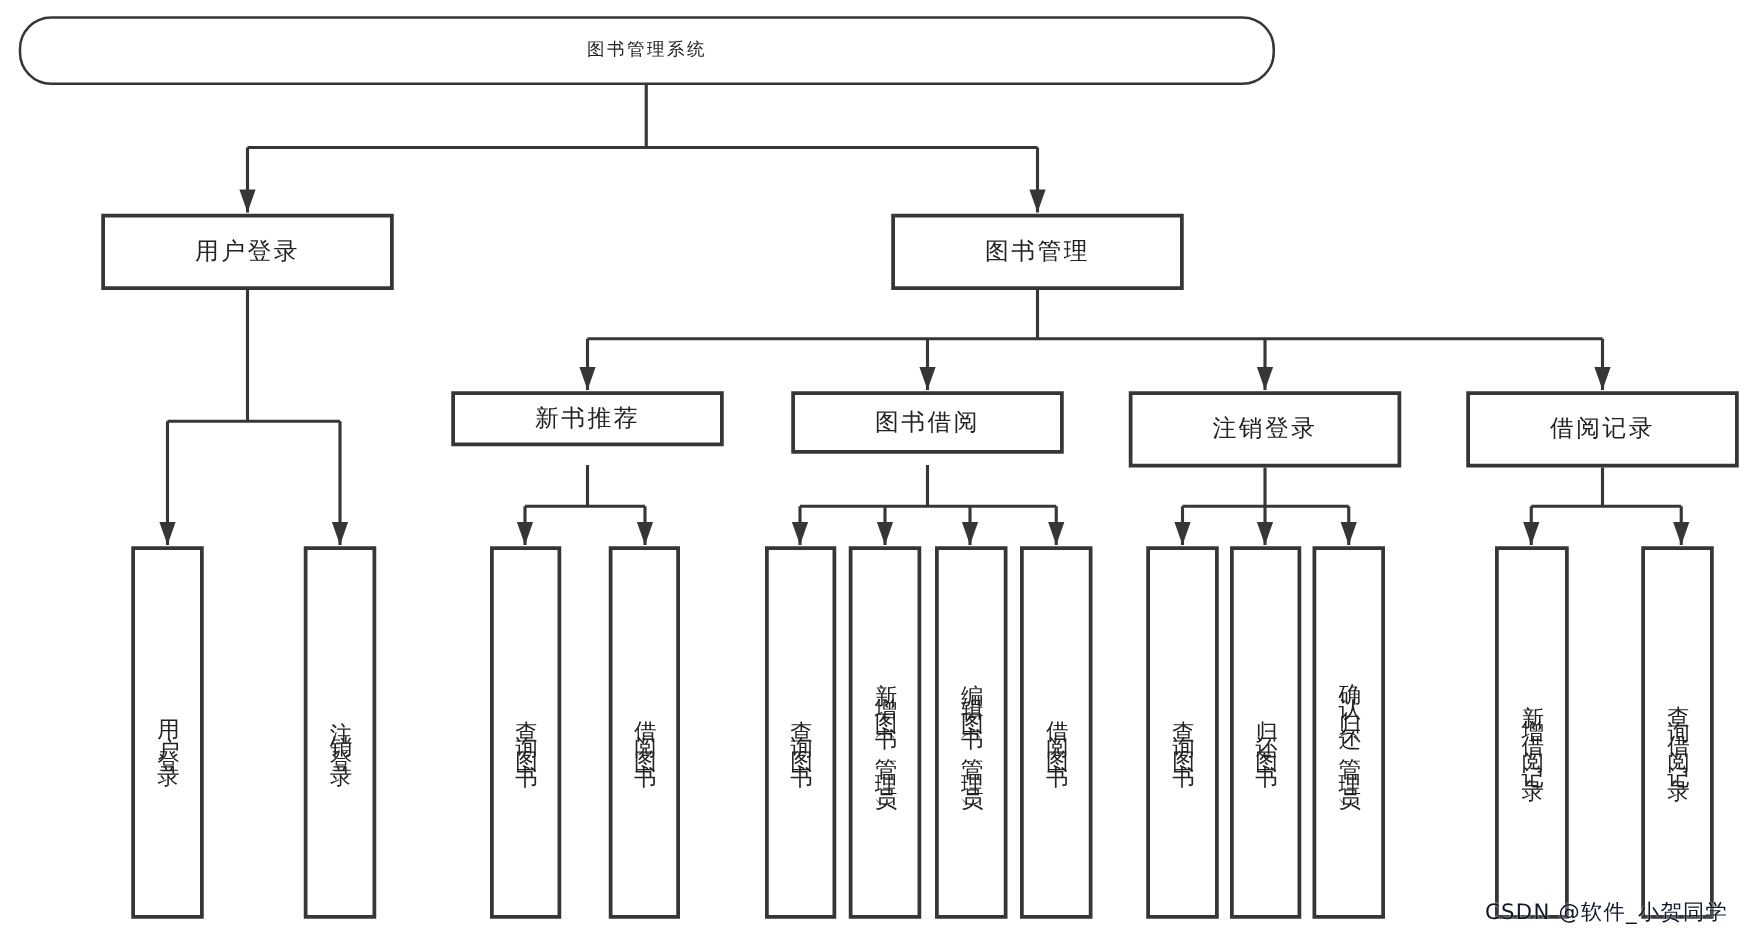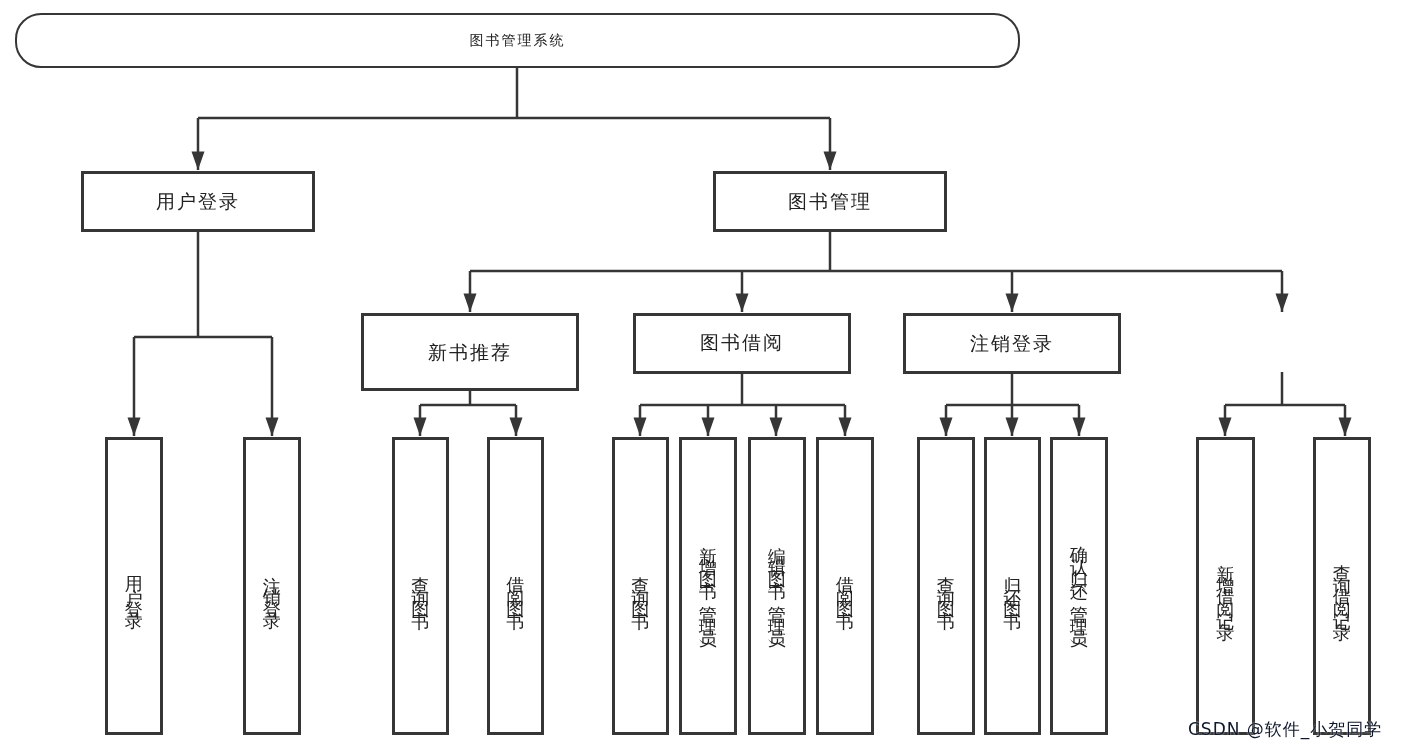--- a/index.html
+++ b/index.html
@@ -109,23 +109,24 @@
       <path d="M1225,405 V436" marker-end="url(#arw)"></path>
       <path d="M1345,405 V436" marker-end="url(#arw)"></path>
     </g>
   </svg>
 
   <div class="node root" style="left:15px; top:13px; width:1005px; height:55px;">图书管理系统</div>
 
   <div class="node" style="left:81px; top:171px; width:234px; height:61px;">用户登录</div>
   <div class="node" style="left:713px; top:171px; width:234px; height:61px;">图书管理</div>
 
-  <div class="node" style="left:361px; top:313px; width:218px; height:78px;">新书推荐</div>
-  <div class="node" style="left:633px; top:313px; width:218px; height:61px;font-family:Liberation Serif, serif;">图书借阅</div>
+  <div class="node" style="left:361px; top:313px; width:218px; height:44px;">新书推荐</div>
+  <div class="node" style="left:633px; top:313px; width:218px; height:50px;">图书借阅</div>
   <div class="node" style="left:903px; top:313px; width:218px; height:61px;">注销登录</div>
+  <div class="node" style="left:1173px; top:313px; width:218px; height:61px;">借阅记录</div>
 
   <div class="node v" style="left:105px; top:437px; width:58px; height:298px;">用户登录</div>
   <div class="node v" style="left:243px; top:437px; width:58px; height:298px;">注销登录</div>
 
   <div class="node v" style="left:392px; top:437px; width:57px; height:298px;">查询图书</div>
   <div class="node v" style="left:487px; top:437px; width:57px; height:298px;">借阅图书</div>
 
   <div class="node v" style="left:612px; top:437px; width:57px; height:298px;">查询图书</div>
   <div class="node v" style="left:679px; top:437px; width:58px; height:298px;">新增图书（管理员）</div>
   <div class="node v" style="left:748px; top:437px; width:58px; height:298px;">编辑图书（管理员）</div>

